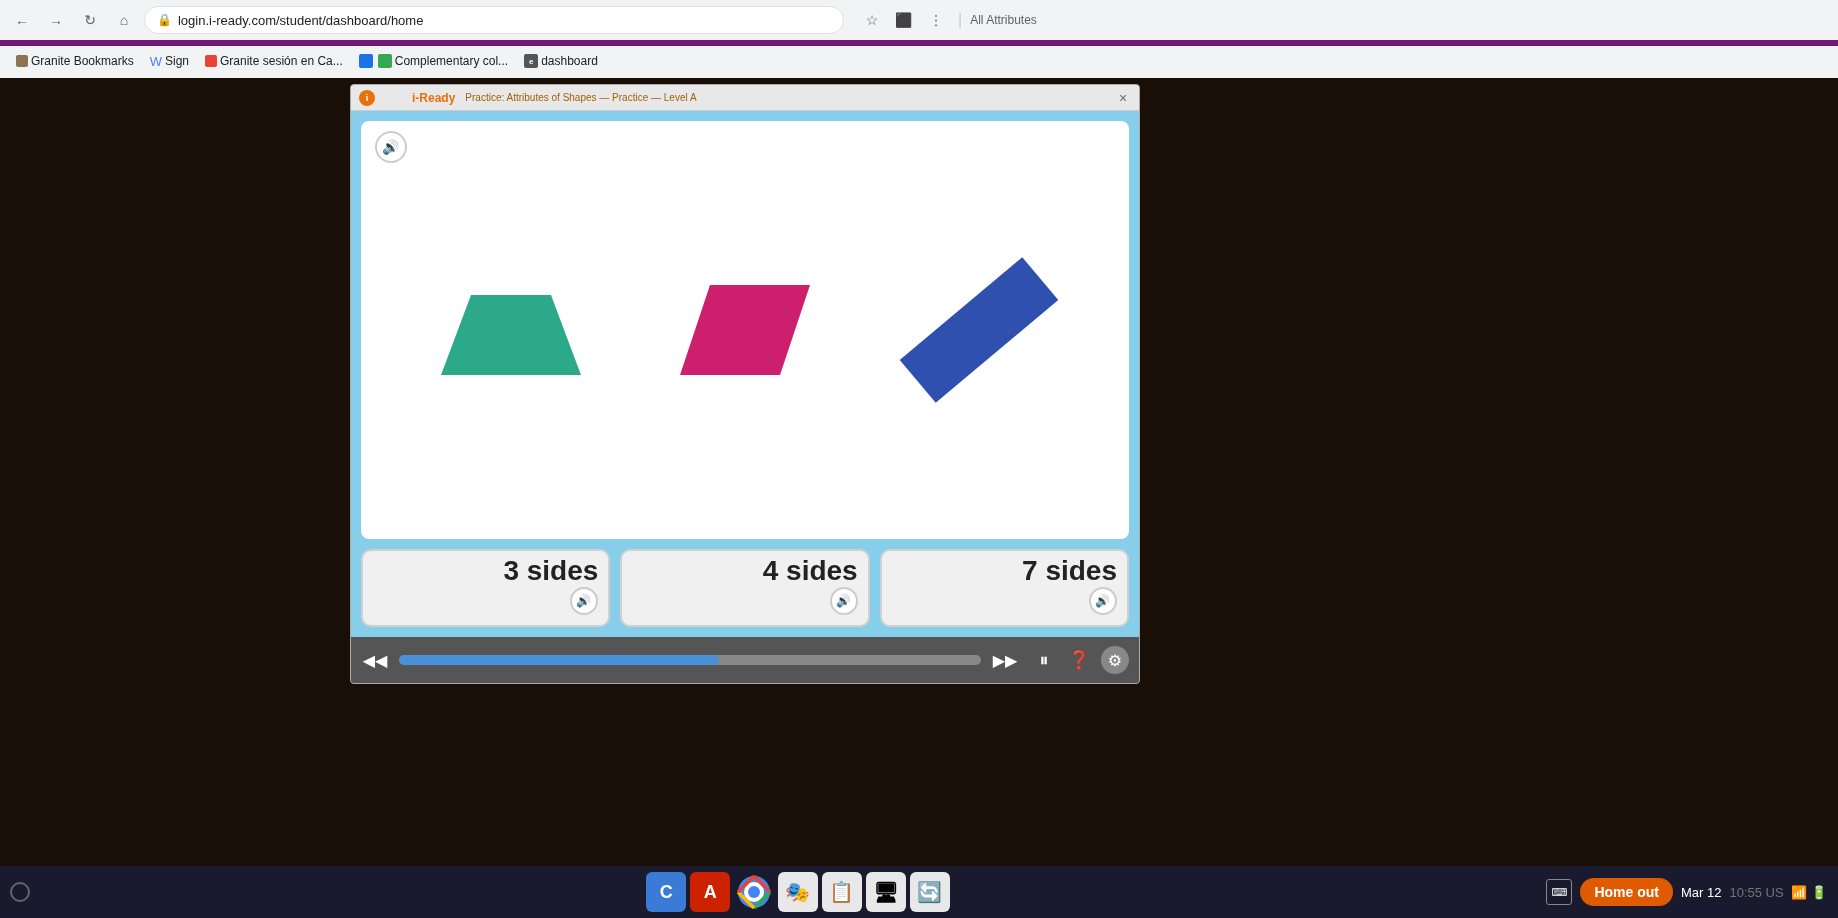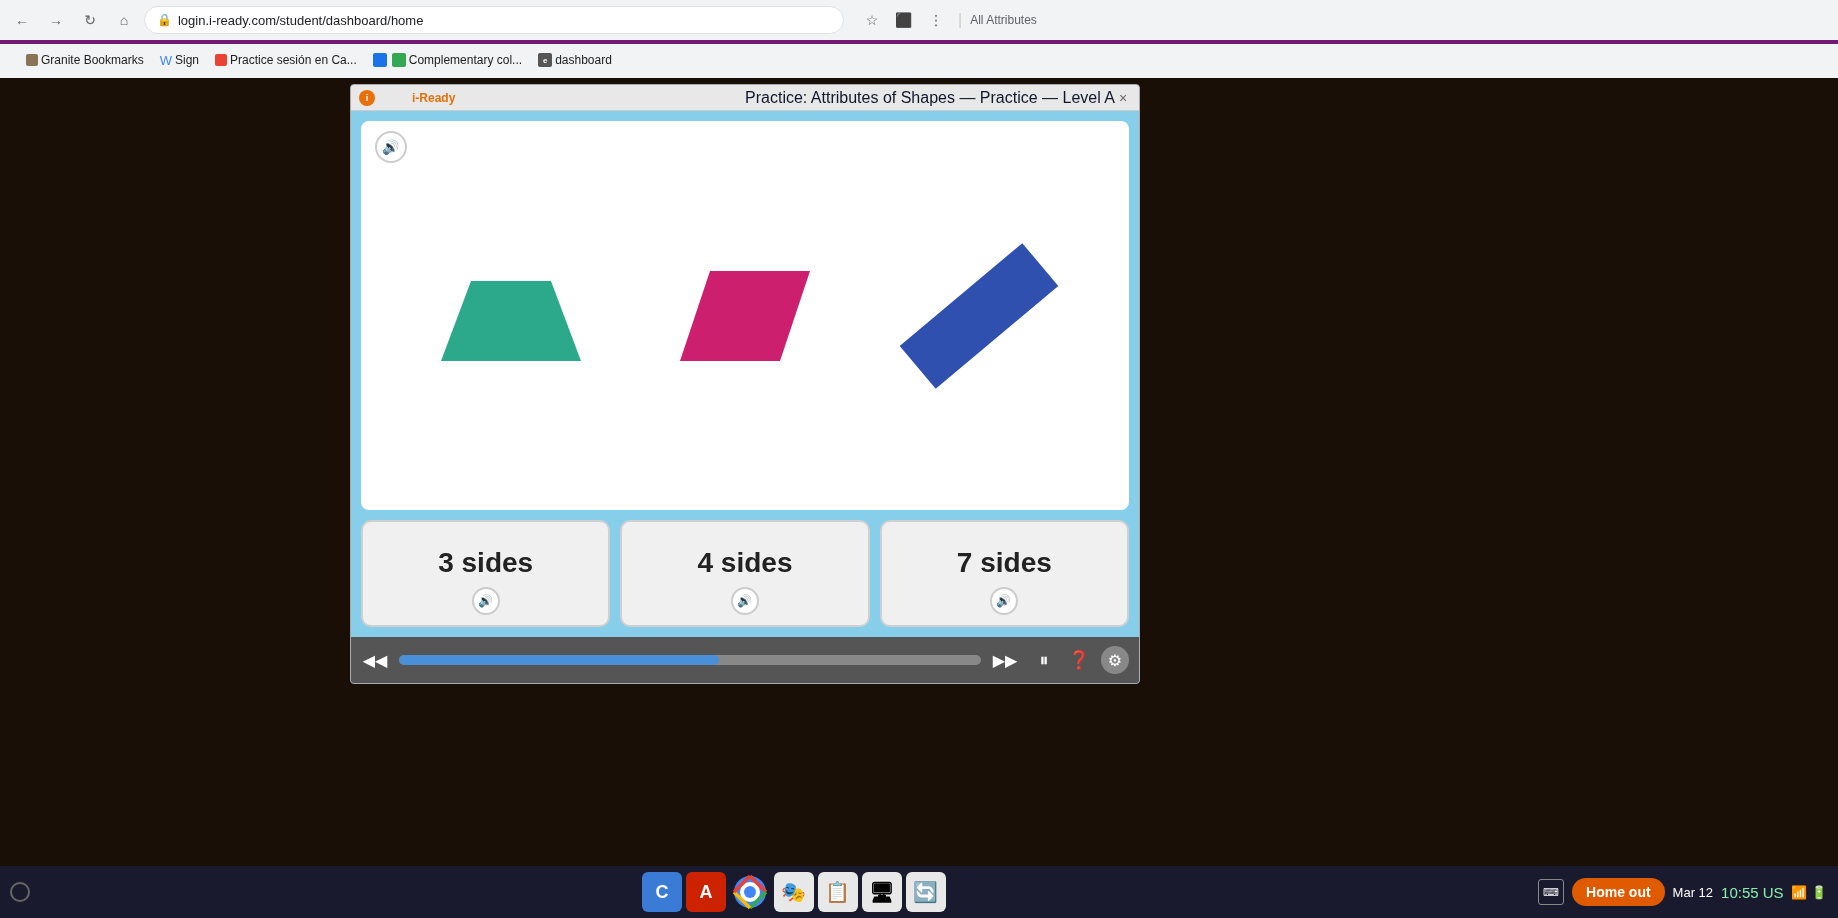--- a/index.html
+++ b/index.html
@@ -55,23 +55,23 @@
       display: flex;
       align-items: center;
       gap: 4px;
       margin-left: 8px;
     }
     .bookmarks-bar {
       height: 36px;
       background: #f1f3f4;
       display: flex;
       align-items: center;
-      padding: 0 20px;
+      padding: 0 10px;
       gap: 4px;
-      border-top: 4px solid #701a75;
+      border-top: 6px solid #701a75;
       font-size: 12px;
     }
     .bookmark-item {
       display: flex; align-items: center; gap: 3px;
       padding: 3px 6px;
       border-radius: 4px;
       cursor: pointer;
       color: #202124;
       font-size: 12px;
     }
@@ -110,21 +110,21 @@
       margin-right: 10px;
     }
     .iready-logo-icon {
       width: 16px; height: 16px;
       background: #e8700a;
       border-radius: 50%;
       display: flex; align-items: center; justify-content: center;
       font-size: 9px; color: white; font-weight: bold;
     }
     .iready-logo-text { font-size: 12px; font-weight: bold; color: #e8700a; padding-left: 34px; }
-    .iready-title { flex: 1; text-align: right; font-size: 16px; color: #0f172a; }
+    .iready-title { flex: 1; text-align: left; font-size: 10px; color: #a16207; }
     .iready-close {
       width: 16px; height: 16px;
       background: none; border: none;
       cursor: pointer; font-size: 14px; color: #666;
     }
 
     
     .iready-body {
       padding: 10px;
       height: calc(100% - 26px - 46px);
@@ -163,23 +163,22 @@
       gap: 10px;
       justify-content: space-between;
     }
     .choice-card {
       flex: 1;
       background: #f0f0f0;
       border: 2px solid #d0d0d0;
       border-radius: 10px;
       display: flex;
       flex-direction: column;
-      align-items: center;
-      gap: 8px;
-      padding: 25px 10px 10px;
+      align-items: flex-end;
+      padding: 4px 10px 10px;
       cursor: pointer;
     }
     .choice-label {
       font-size: 28px;
       font-weight: 900;
       color: #222;
     }
     .choice-audio {
       width: 28px; height: 28px;
       background: white;
@@ -277,21 +276,21 @@
     .sign-out-btn {
       background: #e05a00;
       color: white;
       border: none;
       padding: 6px 14px;
       border-radius: 20px;
       cursor: pointer;
       font-size: 14px;
       font-weight: bold;
     }
-    .taskbar-time { color: #86efac; font-size: 15px; }
+    .taskbar-time { color: #737373; font-size: 13px; }
     .taskbar-date { color: white; font-size: 13px; }
     .status-icons { display: flex; align-items: center; gap: 4px; color: white; }
     .kbd-icon {
       width: 26px; height: 26px;
       border: 1px solid #888;
       border-radius: 3px;
       display: flex; align-items: center; justify-content: center;
       font-size: 11px;
       color: white;
       cursor: pointer;
@@ -328,21 +327,21 @@
     <div class="bookmark-item">
       <div class="fav-granite"></div>
       <span>Granite Bookmarks</span>
     </div>
     <div class="bookmark-item">
       <span style="color:#4285f4;font-size:13px;">W</span>
       <span>Sign</span>
     </div>
     <div class="bookmark-item">
       <div class="fav-iniciar"></div>
-      <span>Practice sesión en Ca...</span>
+      <span>Granite sesión en Ca...</span>
     </div>
     <div class="bookmark-item">
       <div style="width:14px;height:14px;background:#1a73e8;border-radius:2px;"></div>
       <div style="width:14px;height:14px;background:#34a853;border-radius:2px;margin-left:2px;"></div>
       <span>Complementary col...</span>
     </div>
     <div class="bookmark-item">
       <div style="width:14px;height:14px;background:#555;border-radius:2px;display:flex;align-items:center;justify-content:center;">
         <span style="color:white;font-size:8px;font-weight:bold;">e</span>
       </div>

